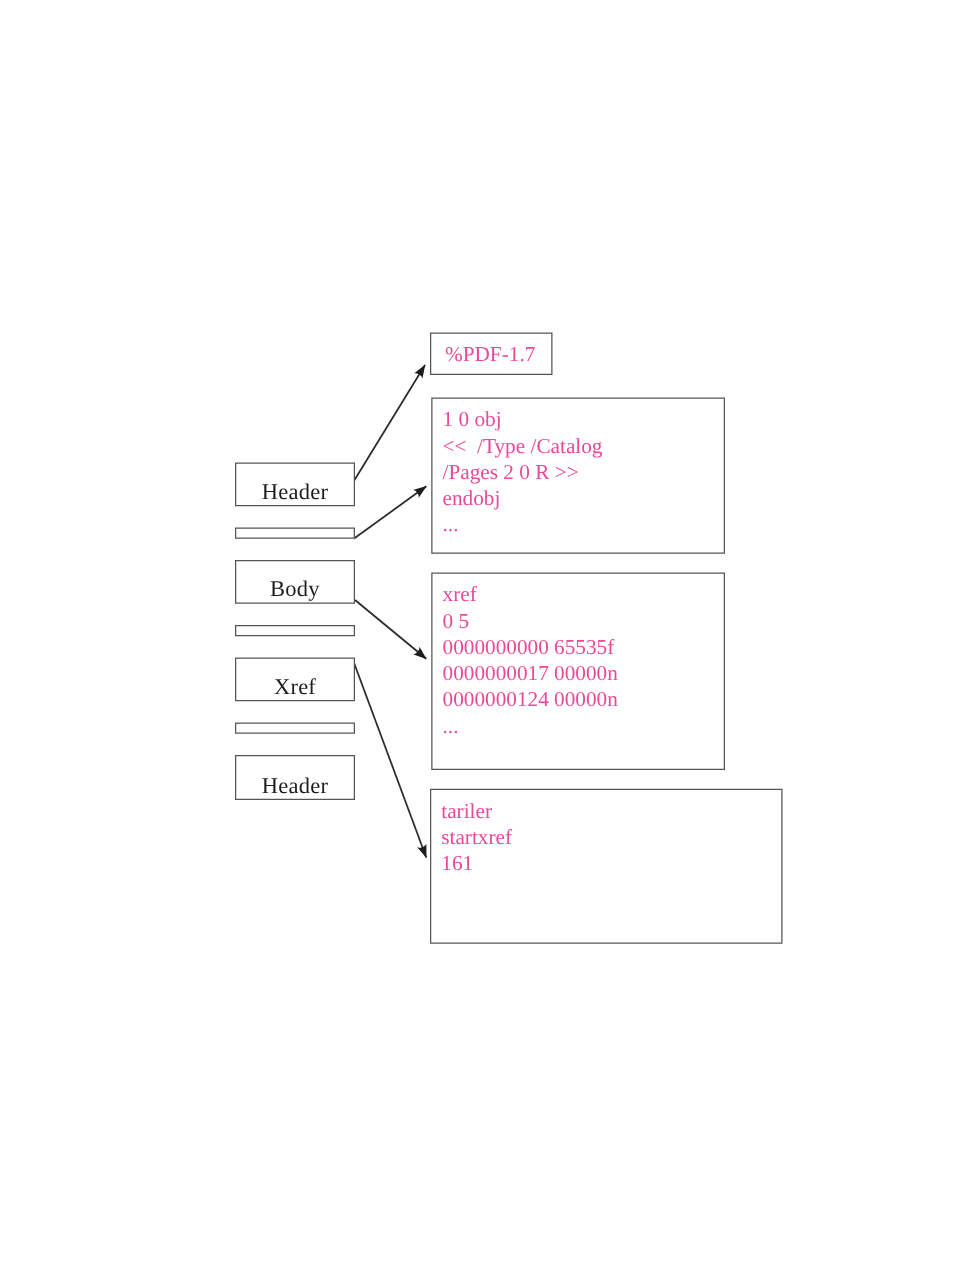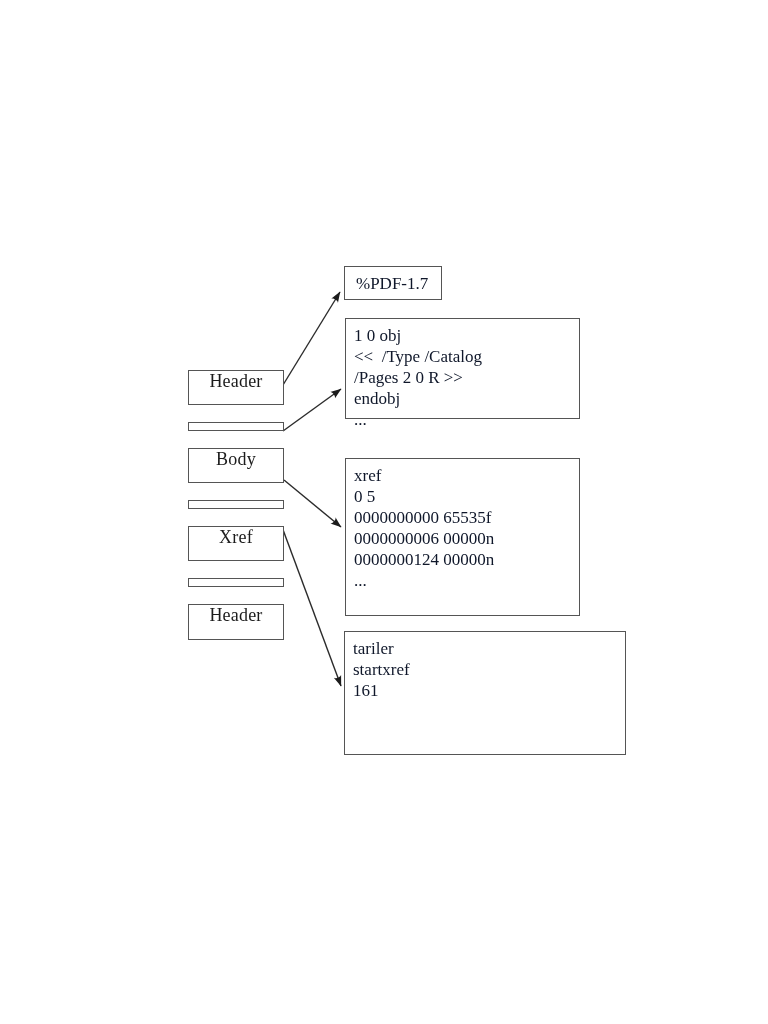--- a/index.html
+++ b/index.html
@@ -31,21 +31,21 @@
   .stack {
     position: absolute;
     left: 188px;
     top: 370px;
     width: 96px;
   }
   .stack .cell {
     border: 1.5px solid #555555;
     background: #ffffff;
     display: flex;
-    align-items: flex-start;
+    align-items: flex-end;
     justify-content: center;
   }
   .stack .cell + .cell { margin-top: 17px; }
   .stack .cell.label-cell { height: 35px; }
   .stack .cell.label-cell.last { height: 36px; }
   .stack .cell.spacer-cell { height: 9px; }
   .stack .cell .label {
     font-size: 18px;
     color: #1c1c1c;
     letter-spacing: 0.2px;
@@ -54,32 +54,32 @@
   
   .detail-box {
     position: absolute;
     border: 1.5px solid #555555;
     background: #ffffff;
   }
   .detail-box .line {
     white-space: pre;
     font-size: 17px;
     line-height: 21px;
-    color: #0f172a;
+    color: #ec4899;
   }
   .box-pdf {
     left: 344px; top: 266px;
     width: 98px; height: 34px;
     display: flex;
     align-items: center;
     padding-left: 11px;
   }
   .box-body {
     left: 345px; top: 318px;
-    width: 235px; height: 101px;
+    width: 235px; height: 125px;
     padding: 6px 8px;
   }
   .box-xref {
     left: 345px; top: 458px;
     width: 235px; height: 158px;
     padding: 6px 8px;
   }
   .box-trailer {
     left: 344px; top: 631px;
     width: 282px; height: 124px;
@@ -130,21 +130,21 @@
     <div class="line">&lt;&lt;  /Type /Catalog</div>
     <div class="line">/Pages 2 0 R &gt;&gt;</div>
     <div class="line">endobj</div>
     <div class="line">...</div>
   </div>
 
   <div class="detail-box box-xref">
     <div class="line">xref</div>
     <div class="line">0 5</div>
     <div class="line">0000000000 65535f</div>
-    <div class="line">0000000006 00000n</div>
+    <div class="line">0000000017 00000n</div>
     <div class="line">0000000124 00000n</div>
     <div class="line">...</div>
   </div>
 
   <div class="detail-box box-trailer">
     <div class="line">tariler</div>
     <div class="line">startxref</div>
     <div class="line">161</div>
   </div>
 

